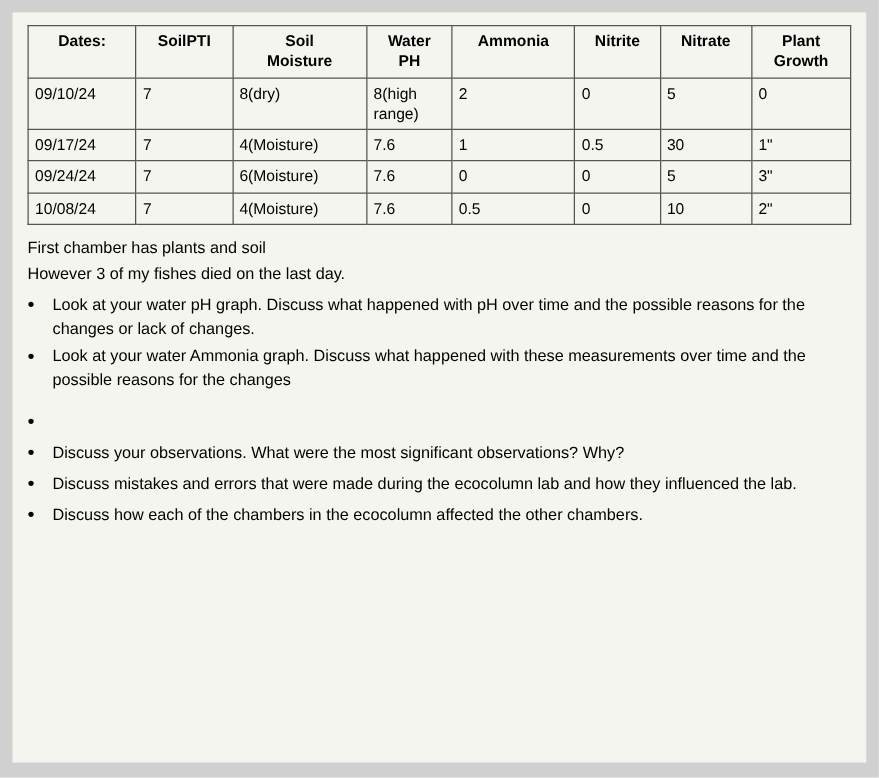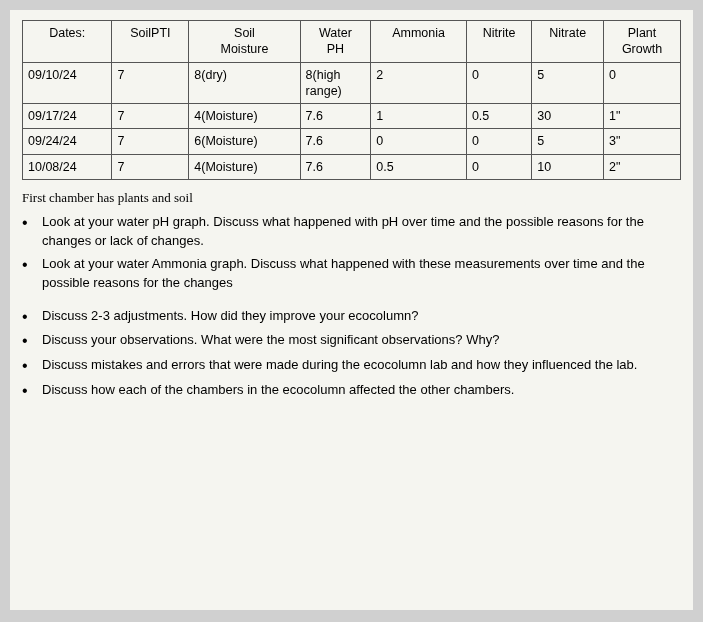--- a/index.html
+++ b/index.html
@@ -25,31 +25,30 @@
       margin-bottom: 8px;
     }
     th, td {
       border: 1px solid #555;
       padding: 4px 5px;
       vertical-align: top;
       font-size: 12.5px;
       line-height: 1.3;
     }
     th {
-      font-weight: normal;
+      font-weight: bold;
       background: #f5f5f0;
     }
     .notes-section {
       margin-top: 4px;
       font-size: 13px;
       line-height: 1.5;
     }
     .notes-section p {
       margin-bottom: 2px;
-      font-family: Liberation Serif, serif;
     }
     .bullet-list {
       list-style: none;
       margin-top: 6px;
     }
     .bullet-list li {
       display: flex;
       align-items: flex-start;
       margin-bottom: 4px;
     }
@@ -121,34 +120,34 @@
           <td>0.5</td>
           <td>0</td>
           <td>10</td>
           <td>2"</td>
         </tr>
       </tbody>
   </table>
 
   <div class="notes-section">
     <p>First chamber has plants and soil</p>
+    <p>However 3 of my fishes died on the last day.</p>
 
     <ul class="bullet-list" id="bullet-list">
     <li>
           <span class="bullet">•</span>
           <span class="bullet-text">Look at your water pH graph. Discuss what happened with pH over time and the possible reasons for the changes or lack of changes.</span>
         </li>
         <li>
           <span class="bullet">•</span>
           <span class="bullet-text">Look at your water Ammonia graph.  Discuss what happened with these measurements over time and the possible reasons for the changes</span>
         </li>
         <li style="height: 6px;"></li>
         <li>
           <span class="bullet">•</span>
-          <span class="bullet-text">Discuss 2-3 adjustments. How did they improve your ecocolumn?</span>
         </li>
         <li>
           <span class="bullet">•</span>
           <span class="bullet-text">Discuss your observations. What were the most significant observations? Why?</span>
         </li>
         <li>
           <span class="bullet">•</span>
           <span class="bullet-text">Discuss mistakes and errors that were made during the ecocolumn lab and how they influenced the lab.</span>
         </li>
         <li>

